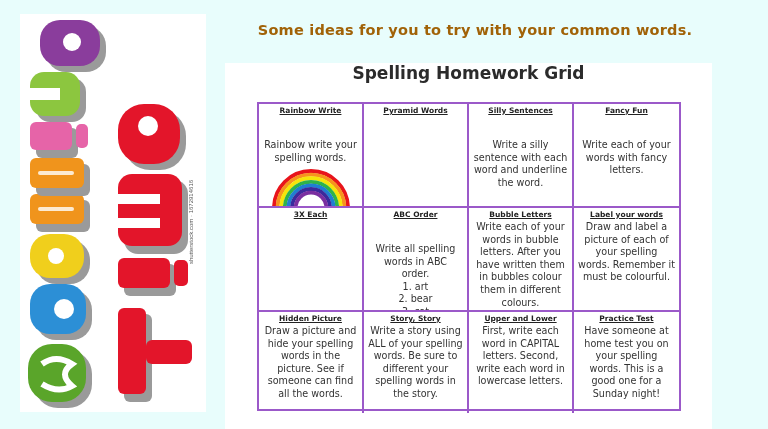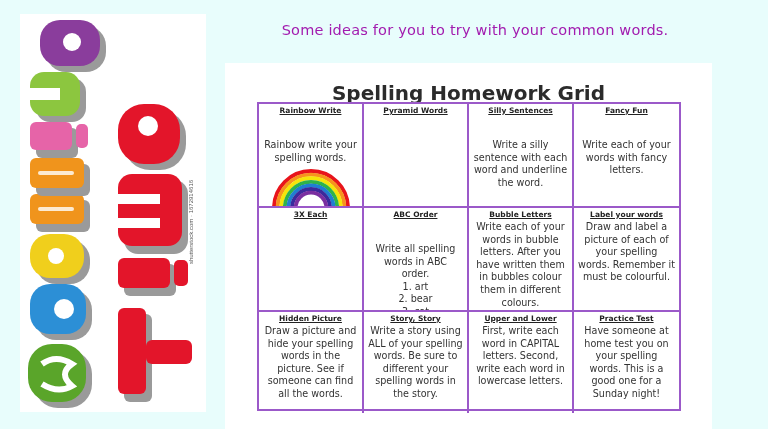--- a/index.html
+++ b/index.html
@@ -14,30 +14,30 @@
   }
   .art-panel svg { position:absolute; left:0; top:0; }
   .credit {
     position:absolute; left:168px; top:250px;
     transform: rotate(-90deg); transform-origin: left top;
     font-size:6px; color:#555; white-space:nowrap;
     font-family: "Liberation Sans", sans-serif;
   }
   .headline {
     position:absolute; left:250px; top:22px; width:450px; text-align:center;
-    font-family: "DejaVu Sans", sans-serif; font-weight:normal; font-size:14.5px;
-    color:#a21caf; letter-spacing:0.2px;
+    font-family: "DejaVu Sans", sans-serif; font-weight:bold; font-size:14.5px;
+    color:#a16207; letter-spacing:0.2px;
   }
   .sheet {
     position:absolute; left:225px; top:63px; width:487px; height:366px;
     background:#ffffff;
   }
   .sheet-title {
-    position:absolute; left:0; top:18px; width:100%; text-align:center;
-    font-family: "DejaVu Sans", sans-serif; font-weight:bold; font-size:20px;
+    position:absolute; left:0; top:0; width:100%; text-align:center;
+    font-family: "DejaVu Sans", sans-serif; font-weight:bold; font-size:17px;
     color:#2b2b2b;
   }
   .grid {
     position:absolute; left:32px; top:39px; width:424px; height:309px;
     display:grid; grid-template-columns: 106fr 106fr 106fr 106fr;
     grid-template-rows: 104px 104px 101px;
     border:2px solid #9b59c9; box-sizing:border-box;
   }
   .cell {
     border-right:2px solid #9b59c9; border-bottom:2px solid #9b59c9;

